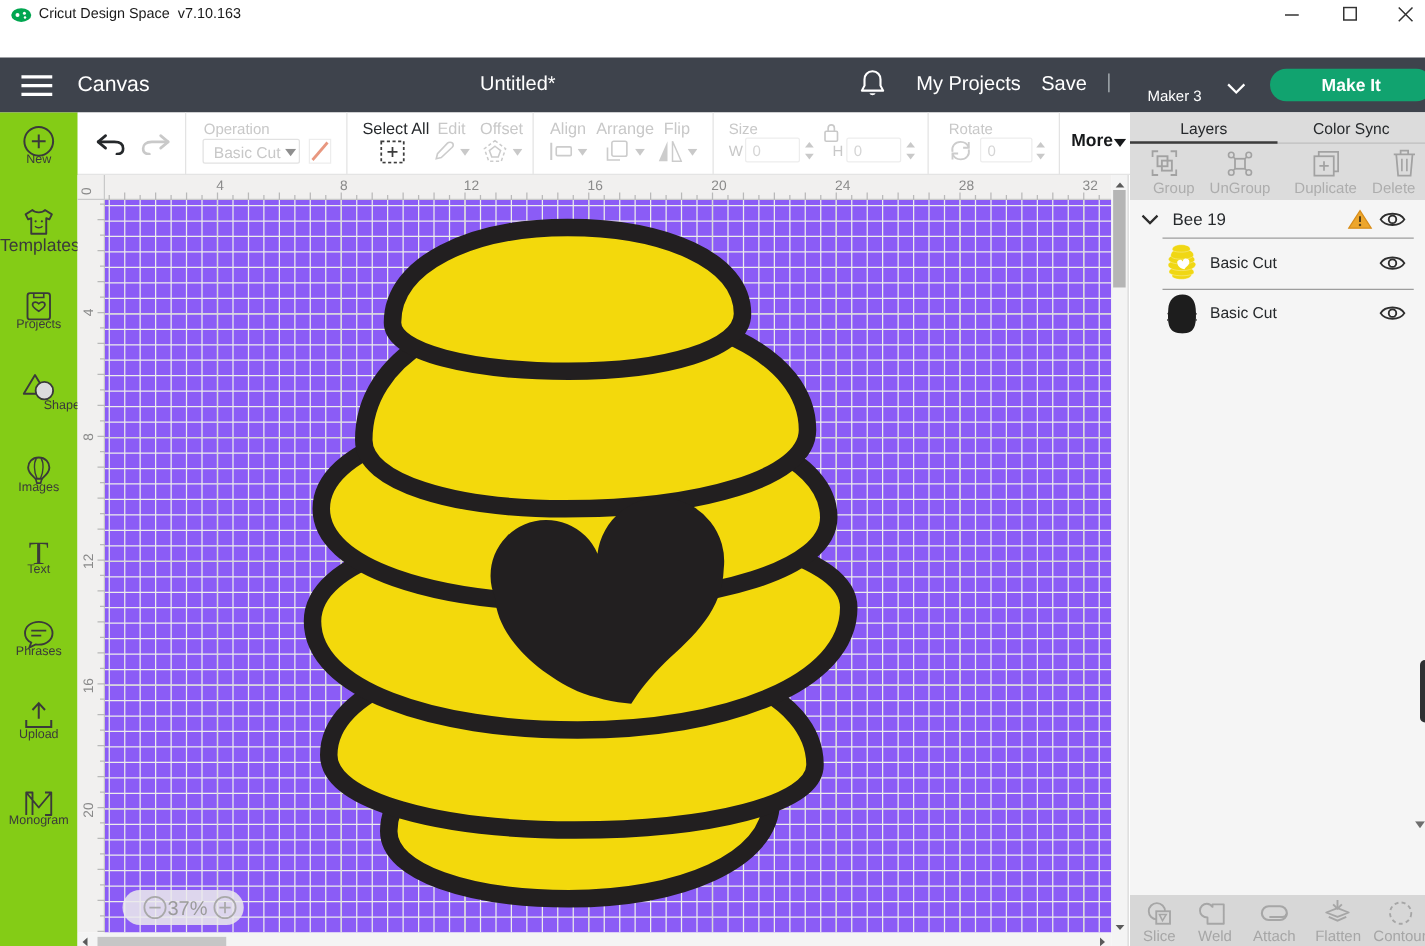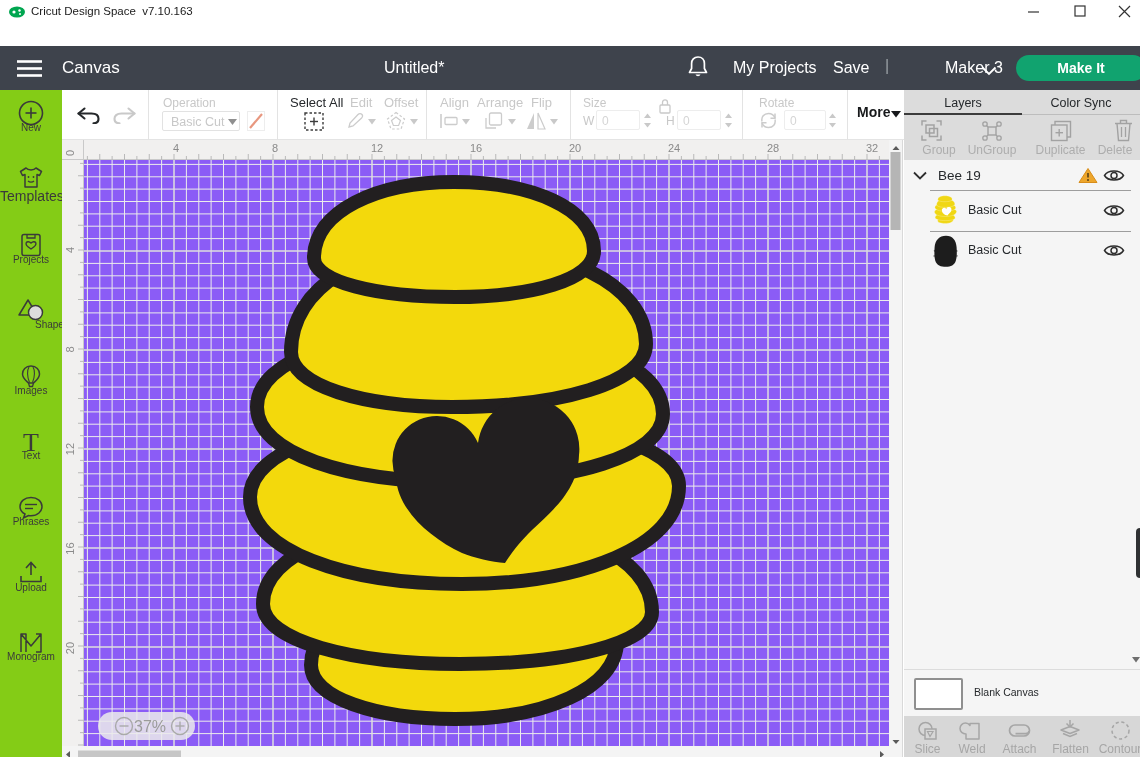--- a/index.html
+++ b/index.html
@@ -38,21 +38,21 @@
   </svg>
   <div class="abs" style="left:62px;top:12px;font-size:17px;color:#fff;">Canvas</div>
   <div class="abs" style="left:384px;top:13px;font-size:16px;color:#fff;">Untitled*</div>
   <svg class="abs" style="left:687px;top:9px;" width="22" height="24" viewBox="0 0 22 24">
     <path d="M11 2 C7 2 4.6 5 4.6 8.5 L4.6 13.5 L2.5 17.5 L19.5 17.5 L17.4 13.5 L17.4 8.5 C17.4 5 15 2 11 2 Z" fill="none" stroke="#fff" stroke-width="1.7" stroke-linejoin="round"></path>
     <path d="M8.5 19.5 A2.7 2.7 0 0 0 13.5 19.5 Z" fill="#fff"></path>
   </svg>
   <div class="abs" style="left:733px;top:13px;font-size:16px;color:#fff;">My Projects</div>
   <div class="abs" style="left:833px;top:13px;font-size:16px;color:#fff;">Save</div>
   <div class="abs" style="left:885px;top:11px;font-size:16px;color:#9aa0a5;">|</div>
-  <div class="abs" style="left:918px;top:13px;font-size:16px;color:#fff;margin-left:27px;">Maker 3</div>
+  <div class="abs" style="left:918px;top:24px;font-size:12px;color:#fff;">Maker 3</div>
   <svg class="abs" style="left:981px;top:20px;" width="16" height="10" viewBox="0 0 16 10">
         <path d="M1.5 1.5 L8 8 L14.5 1.5" fill="none" stroke="#fff" stroke-width="1.8"></path>
       </svg>
   <div class="abs" style="left:1016px;top:9px;width:130px;height:26px;background:#11a36f;border-radius:13px;text-align:center;line-height:26px;color:#fff;font-size:14px;font-weight:bold;">Make It</div>
 </div>
 
 <div class="abs" style="left:62px;top:90px;width:842px;height:50px;background:#fff;border-bottom:1px solid #e4e4e4;">
   <svg class="abs" style="left:13px;top:17px;" width="26" height="17" viewBox="0 0 26 17">
     <path d="M9.5 1.5 L3.5 6.5 L9.5 11.5" fill="none" stroke="#25282b" stroke-width="2.1" stroke-linecap="round" stroke-linejoin="round"></path>
     <path d="M3.5 6.5 L16.5 6.5 C21.5 6.5 23.5 9 23.5 11.8 C23.5 14.7 21.5 16.3 18.5 16.3" fill="none" stroke="#25282b" stroke-width="2.1" stroke-linecap="round"></path>
@@ -581,24 +581,20 @@
   <div class="abs" style="left:64px;top:153px;font-size:12.5px;color:#26292c;">Basic Cut</div>
   <div class="abs" style="left:199px;top:153px;"><svg width="22" height="15" viewBox="0 0 22 15">
           <path d="M1.5 7.5 C5 1.5 17 1.5 20.5 7.5 C17 13.5 5 13.5 1.5 7.5 Z" fill="none" stroke="#2e2e2e" stroke-width="1.5"></path>
           <circle cx="11" cy="7.5" r="3" fill="none" stroke="#2e2e2e" stroke-width="1.5"></circle>
         </svg></div>
   <svg class="abs" style="left:228px;top:567px;" width="8" height="6" viewBox="0 0 8 6">
         <path d="M0 0 L8 0 L4 5.5 Z" fill="#6e6e6e"></path>
       </svg>
   <div class="abs" style="left:232px;top:438px;width:8px;height:50px;background:#2f3133;border-radius:4px;"></div>
 
-  <div class="abs" style="left:0;top:579px;width:236px;height:47px;background:#f5f5f5;border-top:1px solid #dcdcdc;">
-    <div class="abs" style="left:10px;top:8px;width:49px;height:32px;background:#fff;border:2px solid #8f8f8f;border-radius:2px;"></div>
-    <div class="abs" style="left:70px;top:16px;font-size:10.5px;color:#26292c;">Blank Canvas</div>
-  </div>
 
   <div class="abs" style="left:0;top:626px;width:236px;height:41px;background:#d7d7d7;">
     <svg class="abs" style="left:13px;top:5px;" width="21" height="20" viewBox="0 0 21 20">
       <circle cx="8.5" cy="8" r="6.5" fill="none" stroke="#a6a6a6" stroke-width="1.5"></circle>
       <rect x="8" y="8" width="11" height="10" fill="#d7d7d7" stroke="#a6a6a6" stroke-width="1.5"></rect>
       <path d="M10.5 10.5 L16 10.5 L13 15.5 Z" fill="none" stroke="#a6a6a6" stroke-width="1.2"></path>
     </svg>
     <div class="abs" style="left:0;top:26px;width:47px;text-align:center;font-size:12px;color:#a6a6a6;">Slice</div>
     <svg class="abs" style="left:55px;top:5px;" width="22" height="20" viewBox="0 0 22 20">
       <path d="M7 13 C3.5 13 1 10.5 1 7.5 C1 4.5 3.5 2 6.5 2 C8.5 2 10 3 11 4.5 L11 2.5 L20 2.5 L20 18 L7 18 Z" fill="none" stroke="#a6a6a6" stroke-width="1.5" stroke-linejoin="round"></path>

